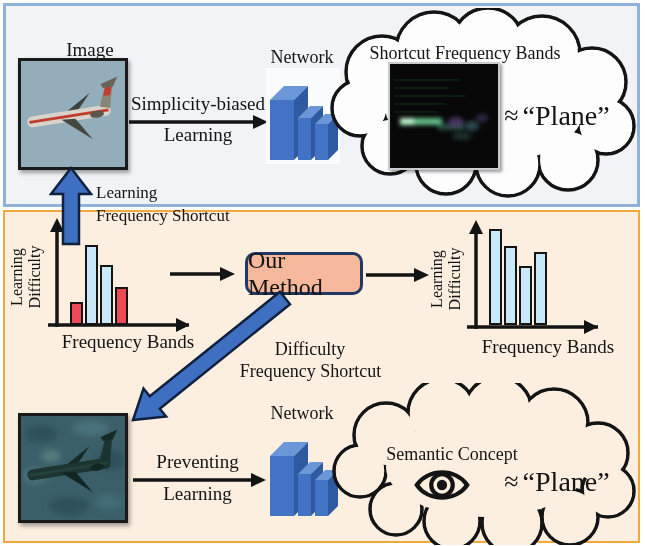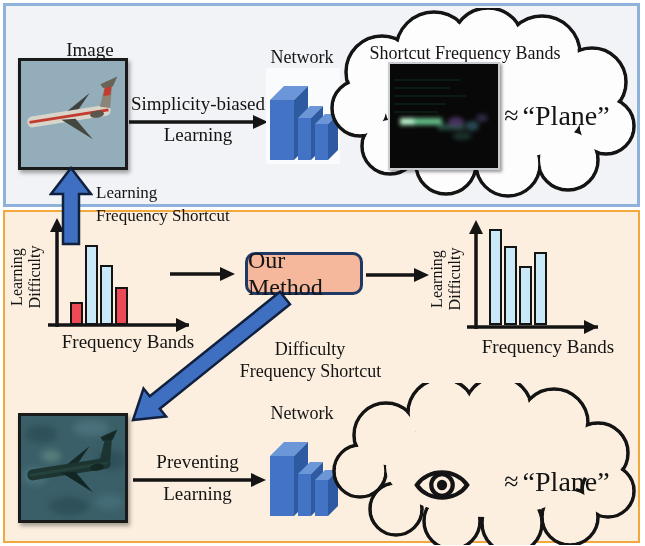--- a/index.html
+++ b/index.html
@@ -262,20 +262,21 @@
         <circle cx="268" cy="70" r="28"></circle>
         <circle cx="278" cy="108" r="24"></circle>
       <circle cx="240" cy="134" r="26"></circle>
         <circle cx="182" cy="140" r="28"></circle>
         <circle cx="122" cy="138" r="26"></circle>
       <circle cx="66" cy="126" r="24"></circle>
         <circle cx="30" cy="88" r="24"></circle>
       <ellipse cx="156" cy="84" rx="100" ry="50"></ellipse>
     </g>
   </svg>
+  <div class="lbl f18" style="left:372px;top:445px;width:160px;">Semantic Concept</div>
   <svg class="abs" style="left:414px;top:464px;" width="56" height="42" viewBox="0 0 60 44">
     <path d="M3,22 C15,4 45,4 57,22 C45,40 15,40 3,22 Z" fill="none" stroke="#141414" stroke-width="4.5"></path>
     <circle cx="30" cy="22" r="11.5" fill="none" stroke="#141414" stroke-width="4.5"></circle>
     <circle cx="30" cy="22" r="5.5" fill="#141414"></circle>
   </svg>
   <div class="approx-wrap" style="left:503px;top:466px;width:108px;">
     <span class="approx">≈</span>
     <span class="f20">“Plane”</span>
   </div>
 

